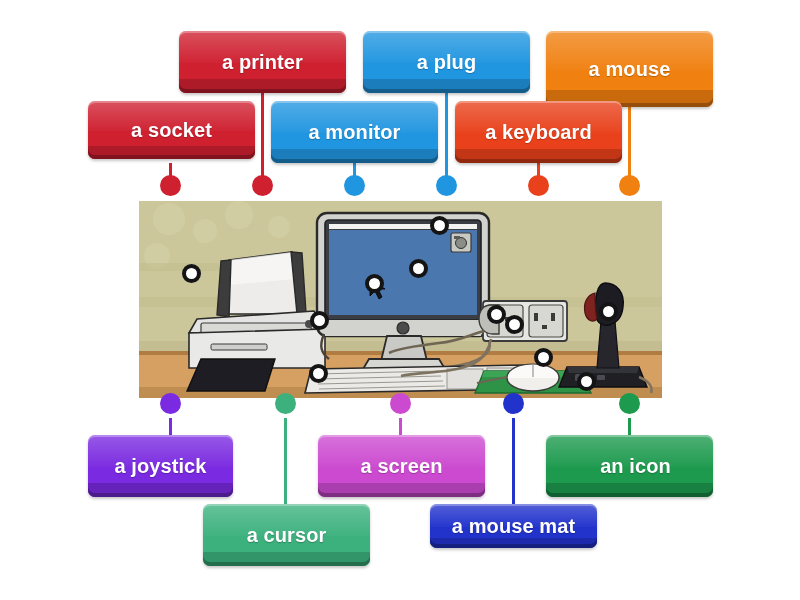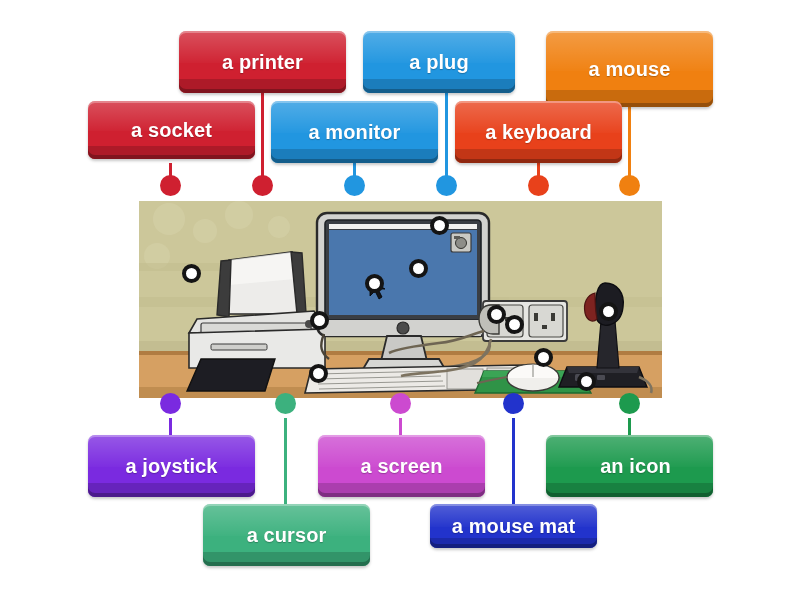--- a/index.html
+++ b/index.html
@@ -231,21 +231,21 @@
   <div id="overlay"></div>
 
 <div class="stem" style="left: 260.5px; top: 93px; height: 87px; background: rgb(207, 32, 48);"></div>
     <div class="dot" style="left: 251.5px; top: 174.5px; background: rgb(207, 32, 48);"></div>
     <div class="label-btn" style="left: 179px; top: 31px; width: 167px; height: 62px; background: rgb(207, 32, 48); box-shadow: rgb(153, 24, 36) 0px -4px 0px inset, rgba(255, 255, 255, 0.3) 0px 2px 0px inset, rgba(0, 0, 0, 0.22) 0px 2px 3px;">
       <span class="face"></span>
       <span class="txt">a printer</span>
     </div>
     <div class="stem" style="left: 444.5px; top: 93px; height: 87px; background: rgb(33, 150, 224);"></div>
     <div class="dot" style="left: 435.5px; top: 174.5px; background: rgb(33, 150, 224);"></div>
-    <div class="label-btn" style="left: 363px; top: 31px; width: 152px; height: 62px; background: rgb(33, 150, 224); box-shadow: rgb(24, 111, 166) 0px -4px 0px inset, rgba(255, 255, 255, 0.3) 0px 2px 0px inset, rgba(0, 0, 0, 0.22) 0px 2px 3px;">
+    <div class="label-btn" style="left: 363px; top: 31px; width: 167px; height: 62px; background: rgb(33, 150, 224); box-shadow: rgb(24, 111, 166) 0px -4px 0px inset, rgba(255, 255, 255, 0.3) 0px 2px 0px inset, rgba(0, 0, 0, 0.22) 0px 2px 3px;">
       <span class="face"></span>
       <span class="txt">a plug</span>
     </div>
     <div class="stem" style="left: 627.5px; top: 93px; height: 87px; background: rgb(240, 128, 16);"></div>
     <div class="dot" style="left: 618.5px; top: 174.5px; background: rgb(240, 128, 16);"></div>
     <div class="label-btn" style="left: 546px; top: 31px; width: 167px; height: 76px; background: rgb(240, 128, 16); box-shadow: rgb(178, 95, 12) 0px -4px 0px inset, rgba(255, 255, 255, 0.3) 0px 2px 0px inset, rgba(0, 0, 0, 0.22) 0px 2px 3px;">
       <span class="face"></span>
       <span class="txt">a mouse</span>
     </div>
     <div class="stem" style="left: 168.5px; top: 163px; height: 17px; background: rgb(207, 32, 48);"></div>
@@ -261,21 +261,21 @@
       <span class="txt">a monitor</span>
     </div>
     <div class="stem" style="left: 536.5px; top: 163px; height: 17px; background: rgb(232, 65, 27);"></div>
     <div class="dot" style="left: 527.5px; top: 174.5px; background: rgb(232, 65, 27);"></div>
     <div class="label-btn" style="left: 455px; top: 101px; width: 167px; height: 62px; background: rgb(232, 65, 27); box-shadow: rgb(172, 48, 20) 0px -4px 0px inset, rgba(255, 255, 255, 0.3) 0px 2px 0px inset, rgba(0, 0, 0, 0.22) 0px 2px 3px;">
       <span class="face"></span>
       <span class="txt">a keyboard</span>
     </div>
     <div class="stem" style="left: 168.5px; top: 418px; height: 19px; background: rgb(122, 42, 224);"></div>
     <div class="dot" style="left: 159.5px; top: 392.5px; background: rgb(122, 42, 224);"></div>
-    <div class="label-btn" style="left: 88px; top: 435px; width: 167px; height: 62px; background: rgb(122, 42, 224); box-shadow: rgb(90, 31, 166) 0px -4px 0px inset, rgba(255, 255, 255, 0.3) 0px 2px 0px inset, rgba(0, 0, 0, 0.22) 0px 2px 3px;">
+    <div class="label-btn" style="left: 88px; top: 435px; width: 145px; height: 62px; background: rgb(122, 42, 224); box-shadow: rgb(90, 31, 166) 0px -4px 0px inset, rgba(255, 255, 255, 0.3) 0px 2px 0px inset, rgba(0, 0, 0, 0.22) 0px 2px 3px;">
       <span class="face"></span>
       <span class="txt">a joystick</span>
     </div>
     <div class="stem" style="left: 398.5px; top: 418px; height: 19px; background: rgb(204, 74, 208);"></div>
     <div class="dot" style="left: 389.5px; top: 392.5px; background: rgb(204, 74, 208);"></div>
     <div class="label-btn" style="left: 318px; top: 435px; width: 167px; height: 62px; background: rgb(204, 74, 208); box-shadow: rgb(151, 55, 154) 0px -4px 0px inset, rgba(255, 255, 255, 0.3) 0px 2px 0px inset, rgba(0, 0, 0, 0.22) 0px 2px 3px;">
       <span class="face"></span>
       <span class="txt">a screen</span>
     </div>
     <div class="stem" style="left: 627.5px; top: 418px; height: 19px; background: rgb(29, 154, 78);"></div>

